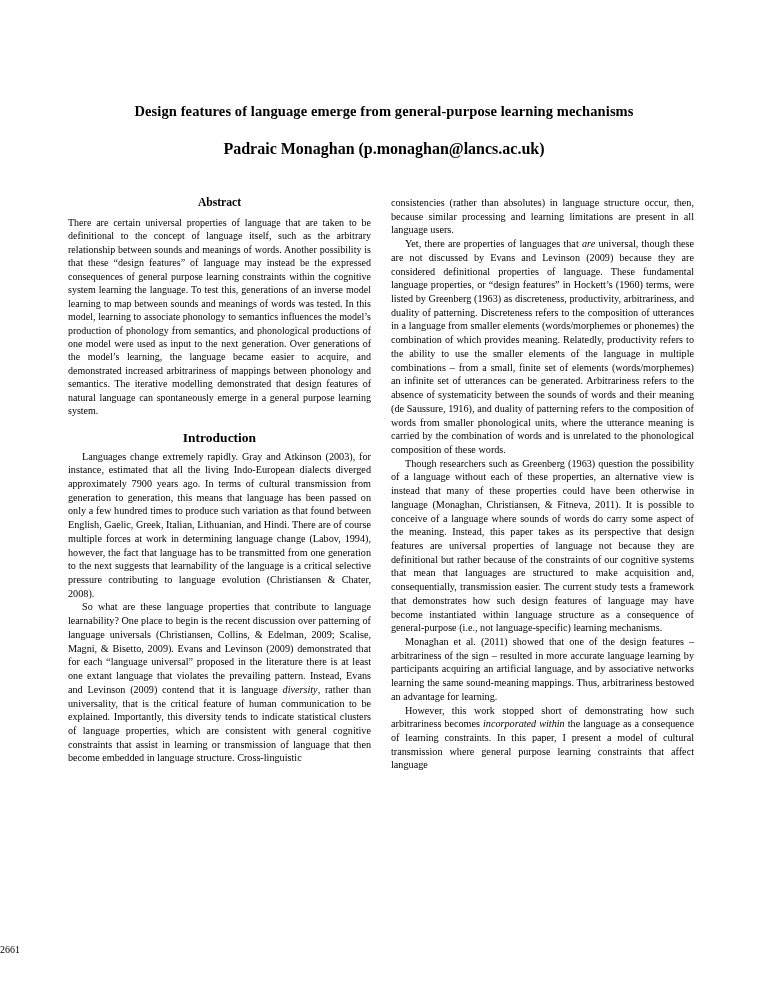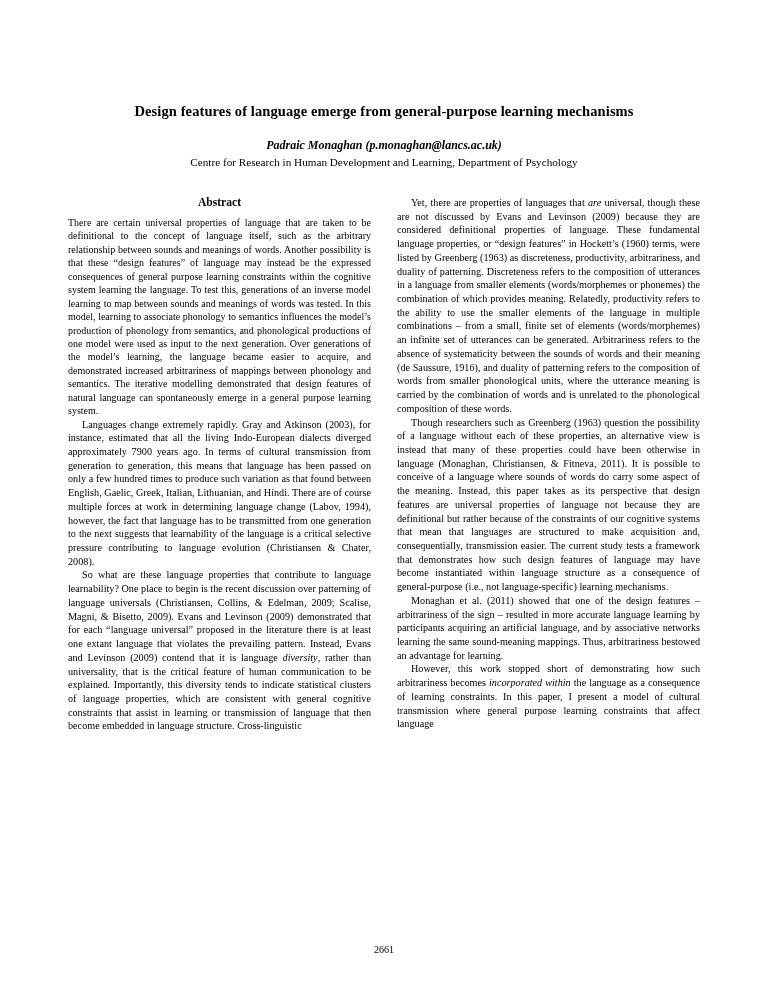--- a/index.html
+++ b/index.html
@@ -30,38 +30,37 @@
     text-align: center;
   }
   .paper-title {
     font-size: 14.5px;
     font-weight: bold;
     line-height: 1.3;
     margin: 0 0 16px 0;
     letter-spacing: 0.1px;
   }
   .author-name {
-    font-size: 12px;
+    font-size: 16px;
     font-weight: bold;
     line-height: 1.45;
     margin: 0;
-    font-style: italic;
   }
   .affiliation {
     font-size: 11.2px;
     line-height: 1.45;
     margin: 0;
   }
   .columns {
     position: absolute;
     top: 196px;
     left: 68px;
     width: 632px;
     display: flex;
-    gap: 26px;
+    gap: 20px;
   }
   .col {
     width: 303px;
   }
   .section-head {
     text-align: center;
     font-size: 11.6px;
     font-weight: bold;
     margin: 0 0 7px 0;
   }
@@ -92,46 +91,46 @@
     text-indent: 0;
   }
   p.keywords .kw-label {
     font-weight: bold;
   }
   .footer {
     position: absolute;
     bottom: 14px;
     left: 0;
     width: 768px;
-    text-align: center;
     font-size: 10px;
   }
   i { font-style: italic; }
 </style>
 </head>
 <body>
 
 <div class="page">
 
   <div class="header-block">
     <h1 class="paper-title">Design features of language emerge from general-purpose learning mechanisms</h1>
     <p class="author-name">Padraic Monaghan (p.monaghan@lancs.ac.uk)</p>
-    <p class="affiliation">Centre for Research in Human Development and Learning, Department of Psychology</p>
   </div>
 
   <div class="columns">
 
     <div class="col">
       <div class="section-head">Abstract</div>
       <p class="abstract">There are certain universal properties of language that are taken to be definitional to the concept of language itself, such as the arbitrary relationship between sounds and meanings of words. Another possibility is that these “design features” of language may instead be the expressed consequences of general purpose learning constraints within the cognitive system learning the language. To test this, generations of an inverse model learning to map between sounds and meanings of words was tested. In this model, learning to associate phonology to semantics influences the model’s production of phonology from semantics, and phonological productions of one model were used as input to the next generation. Over generations of the model’s learning, the language became easier to acquire, and demonstrated increased arbitrariness of mappings between phonology and semantics. The iterative modelling demonstrated that design features of natural language can spontaneously emerge in a general purpose learning system.</p>
+      <div class="section-head big">Introduction</div>
       <p class="body">Languages change extremely rapidly. Gray and Atkinson (2003), for instance, estimated that all the living Indo-European dialects diverged approximately 7900 years ago. In terms of cultural transmission from generation to generation, this means that language has been passed on only a few hundred times to produce such variation as that found between English, Gaelic, Greek, Italian, Lithuanian, and Hindi. There are of course multiple forces at work in determining language change (Labov, 1994), however, the fact that language has to be transmitted from one generation to the next suggests that learnability of the language is a critical selective pressure contributing to language evolution (Christiansen &amp; Chater, 2008).</p>
       <p class="body"><span>So what are these language properties that contribute to language learnability? One place to begin is the recent discussion over patterning of language universals (Christiansen, Collins, &amp; Edelman, 2009; Scalise, Magni, &amp; Bisetto, 2009). Evans and Levinson (2009) demonstrated that for each “language universal” proposed in the literature there is at least one extant language that violates the prevailing pattern. Instead, Evans and Levinson (2009) contend that it is language </span><i>diversity</i><span>, rather than universality, that is the critical feature of human communication to be explained. Importantly, this diversity tends to indicate statistical clusters of language properties, which are consistent with general cognitive constraints that assist in learning or transmission of language that then become embedded in language structure. Cross-linguistic</span></p>
     </div>
 
     <div class="col">
+      <p class="body" style="text-indent:0">consistencies (rather than absolutes) in language structure occur, then, because similar processing and learning limitations are present in all language users.</p>
       <p class="body"><span>Yet, there are properties of languages that </span><i>are</i><span> universal, though these are not discussed by Evans and Levinson (2009) because they are considered definitional properties of language. These fundamental language properties, or “design features” in Hockett’s (1960) terms, were listed by Greenberg (1963) as discreteness, productivity, arbitrariness, and duality of patterning. Discreteness refers to the composition of utterances in a language from smaller elements (words/morphemes or phonemes) the combination of which provides meaning. Relatedly, productivity refers to the ability to use the smaller elements of the language in multiple combinations – from a small, finite set of elements (words/morphemes) an infinite set of utterances can be generated. Arbitrariness refers to the absence of systematicity between the sounds of words and their meaning (de Saussure, 1916), and duality of patterning refers to the composition of words from smaller phonological units, where the utterance meaning is carried by the combination of words and is unrelated to the phonological composition of these words.</span></p>
       <p class="body">Though researchers such as Greenberg (1963) question the possibility of a language without each of these properties, an alternative view is instead that many of these properties could have been otherwise in language (Monaghan, Christiansen, &amp; Fitneva, 2011). It is possible to conceive of a language where sounds of words do carry some aspect of the meaning. Instead, this paper takes as its perspective that design features are universal properties of language not because they are definitional but rather because of the constraints of our cognitive systems that mean that languages are structured to make acquisition and, consequentially, transmission easier. The current study tests a framework that demonstrates how such design features of language may have become instantiated within language structure as a consequence of general-purpose (i.e., not language-specific) learning mechanisms.</p>
       <p class="body">Monaghan et al. (2011) showed that one of the design features – arbitrariness of the sign – resulted in more accurate language learning by participants acquiring an artificial language, and by associative networks learning the same sound-meaning mappings. Thus, arbitrariness bestowed an advantage for learning.</p>
       <p class="body"><span>However, this work stopped short of demonstrating how such arbitrariness becomes </span><i>incorporated within</i><span> the language as a consequence of learning constraints. In this paper, I present a model of cultural transmission where general purpose learning constraints that affect language</span></p>
     </div>
 
   </div>
 
   <div class="footer">2661</div>
 

